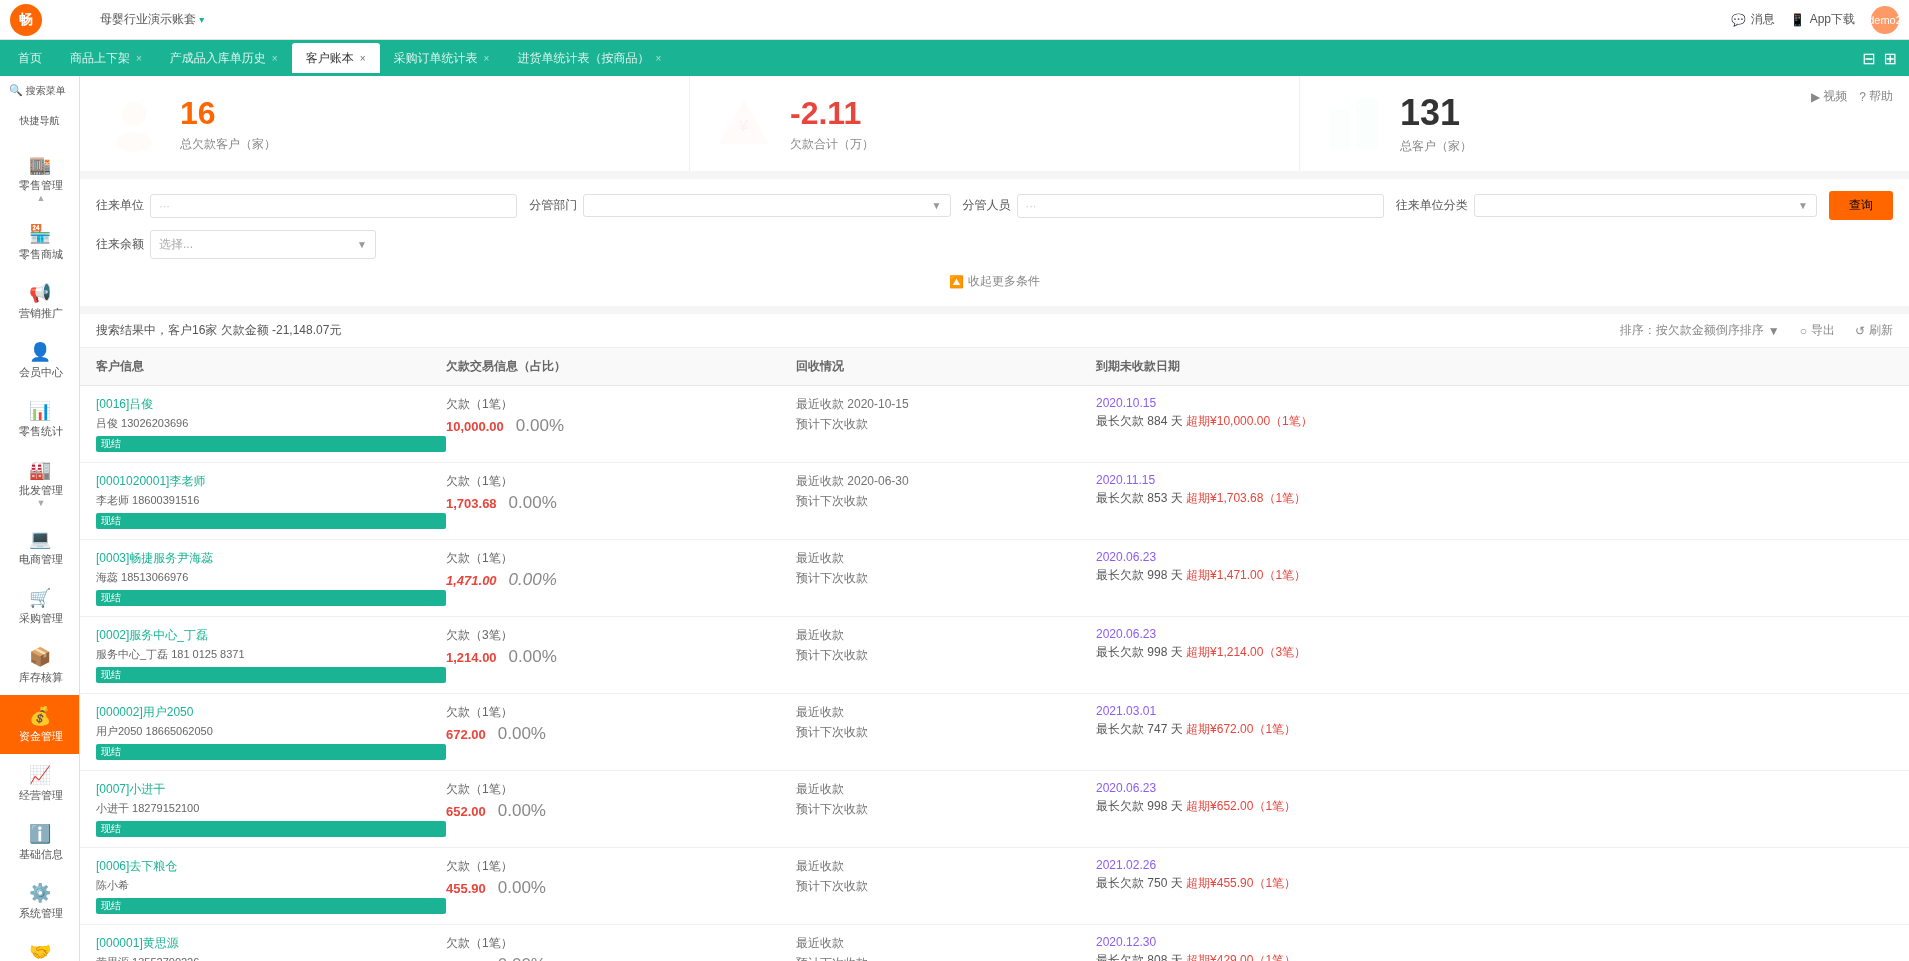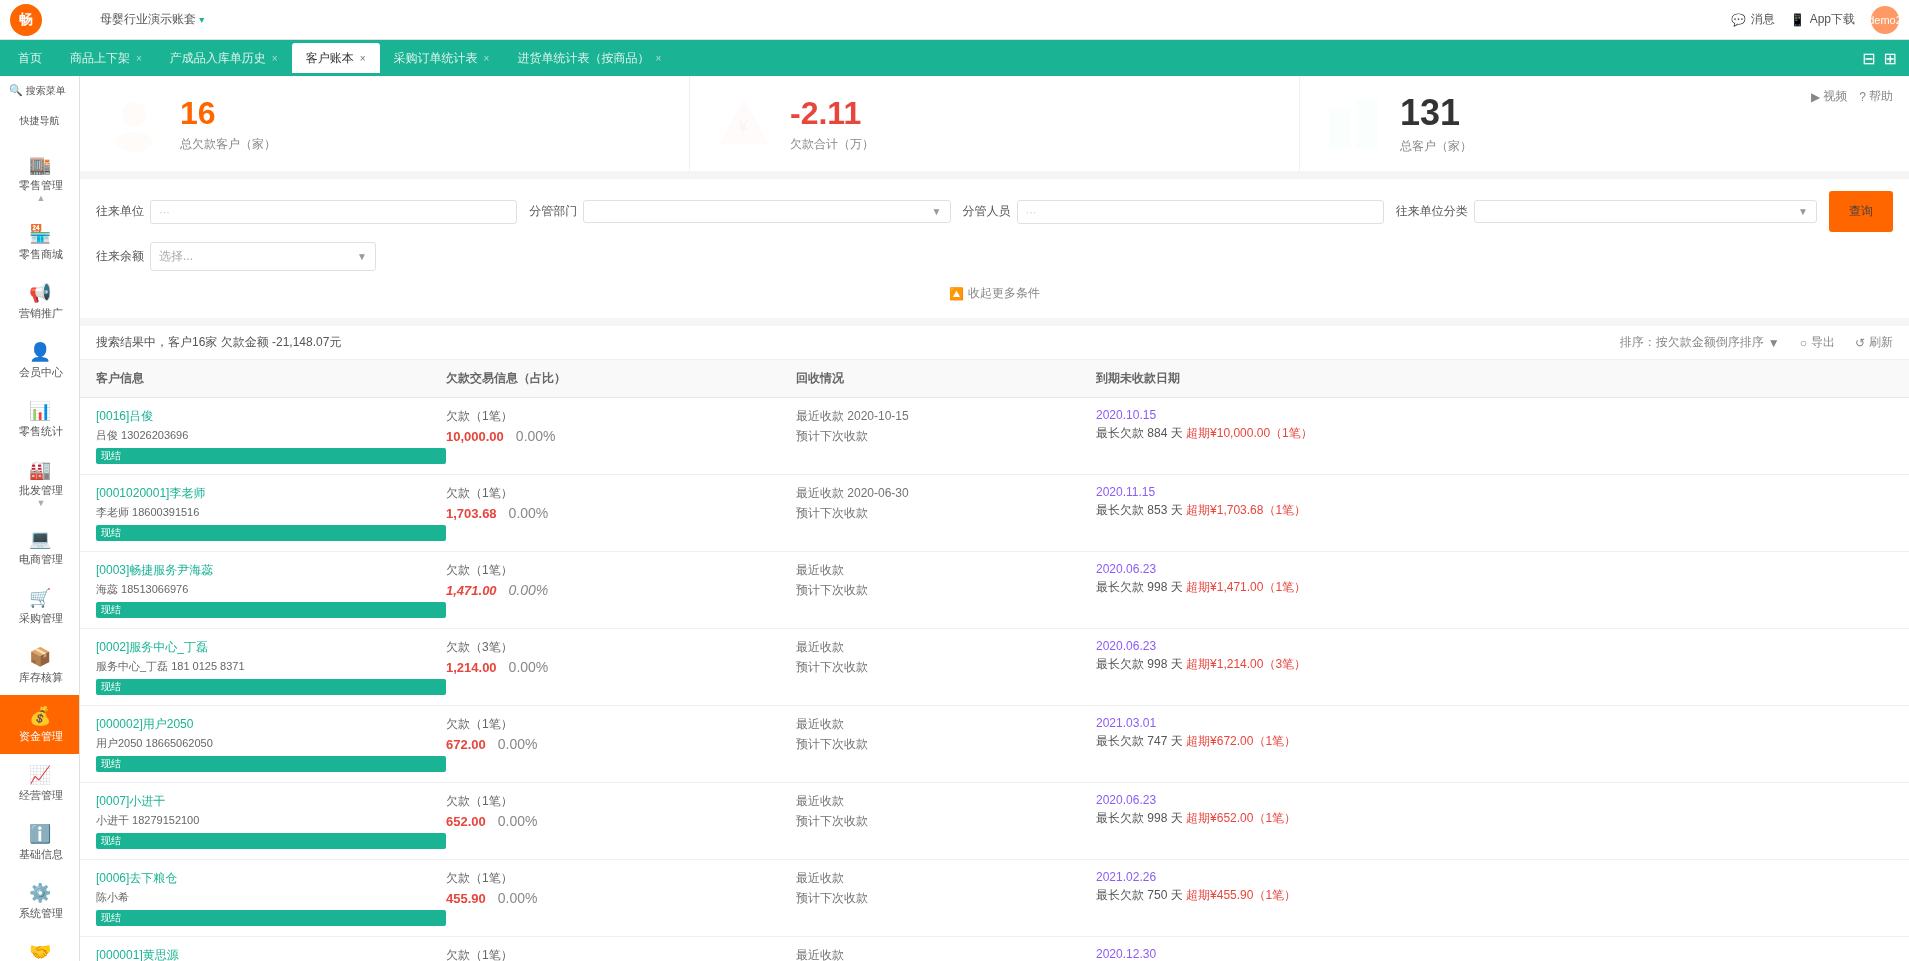--- a/index.html
+++ b/index.html
@@ -52,42 +52,42 @@
     .stat-card-right { margin-left: auto; display: flex; gap: 12px; font-size: 12px; color: #888; }
 
     
     .filter-area { background: #fff; padding: 12px 16px; margin-bottom: 8px; }
     .filter-row { display: flex; align-items: center; gap: 12px; margin-bottom: 10px; }
     .filter-item { display: flex; align-items: center; gap: 6px; flex: 1; }
     .filter-label { font-size: 12px; color: #555; white-space: nowrap; }
     .filter-input { flex: 1; border: 1px solid #e0e0e0; border-radius: 3px; padding: 5px 8px; font-size: 12px; color: #333; display: flex; align-items: center; justify-content: space-between; cursor: pointer; }
     .filter-select { flex: 1; border: 1px solid #e0e0e0; border-radius: 3px; padding: 5px 8px; font-size: 12px; color: #333; display: flex; align-items: center; justify-content: space-between; cursor: pointer; }
     .filter-select .arrow { color: #999; font-size: 10px; }
-    .search-btn { background: #ff6600; color: #404040; border: none; border-radius: 3px; padding: 12px 20px; font-size: 12px; cursor: pointer; }
+    .search-btn { background: #ff6600; color: #000000; border: none; border-radius: 3px; padding: 6px 20px; font-size: 12px; cursor: pointer; }
     .collapse-btn { display: flex; align-items: center; justify-content: center; gap: 4px; color: #888; font-size: 12px; cursor: pointer; padding: 4px; width: 100%; }
 
     
     .results-bar { display: flex; align-items: center; justify-content: space-between; padding: 8px 16px; background: #fff; border-bottom: 1px solid #f0f0f0; font-size: 12px; color: #555; }
     .results-actions { display: flex; gap: 20px; color: #888; }
     .results-actions span { cursor: pointer; display: flex; align-items: center; gap: 4px; }
 
     
     .table-area { background: #fff; }
     .table-header { display: grid; grid-template-columns: 350px 350px 300px 1fr; background: #f9f9f9; border-bottom: 1px solid #e8e8e8; padding: 10px 16px; font-size: 12px; color: #666; font-weight: bold; }
     .table-row-item { display: grid; grid-template-columns: 350px 350px 300px 1fr; border-bottom: 1px solid #f0f0f0; padding: 10px 16px; background: #fff; }
 
     .customer-info { display: flex; flex-direction: column; gap: 3px; }
     .customer-name { color: #1ab394; font-size: 12px; cursor: pointer; }
     .customer-phone { color: #666; font-size: 11px; }
     .customer-tag { display: inline-block; background: #1ab394; color: white; font-size: 10px; padding: 1px 5px; border-radius: 2px; margin-top: 2px; }
 
     .debt-info { display: flex; flex-direction: column; gap: 3px; }
     .debt-count { color: #666; font-size: 12px; }
     .debt-amount { color: #e8453c; font-size: 13px; font-weight: bold; cursor: pointer; }
-    .debt-percent { color: #888; font-size: 14px; }
+    .debt-percent { color: #888; font-size: 17px; }
 
     .payback-info { display: flex; flex-direction: column; gap: 3px; font-size: 12px; color: #737373; }
 
     .overdue-info { display: flex; flex-direction: column; gap: 3px; font-size: 12px; color: #555; }
     .overdue-date { color: #8b5cf6; }
     .overdue-days { color: #555; text-align: center; }
     .overdue-amount { color: #e8453c; cursor: pointer; }
 
     
     ::-webkit-scrollbar { width: 6px; }

